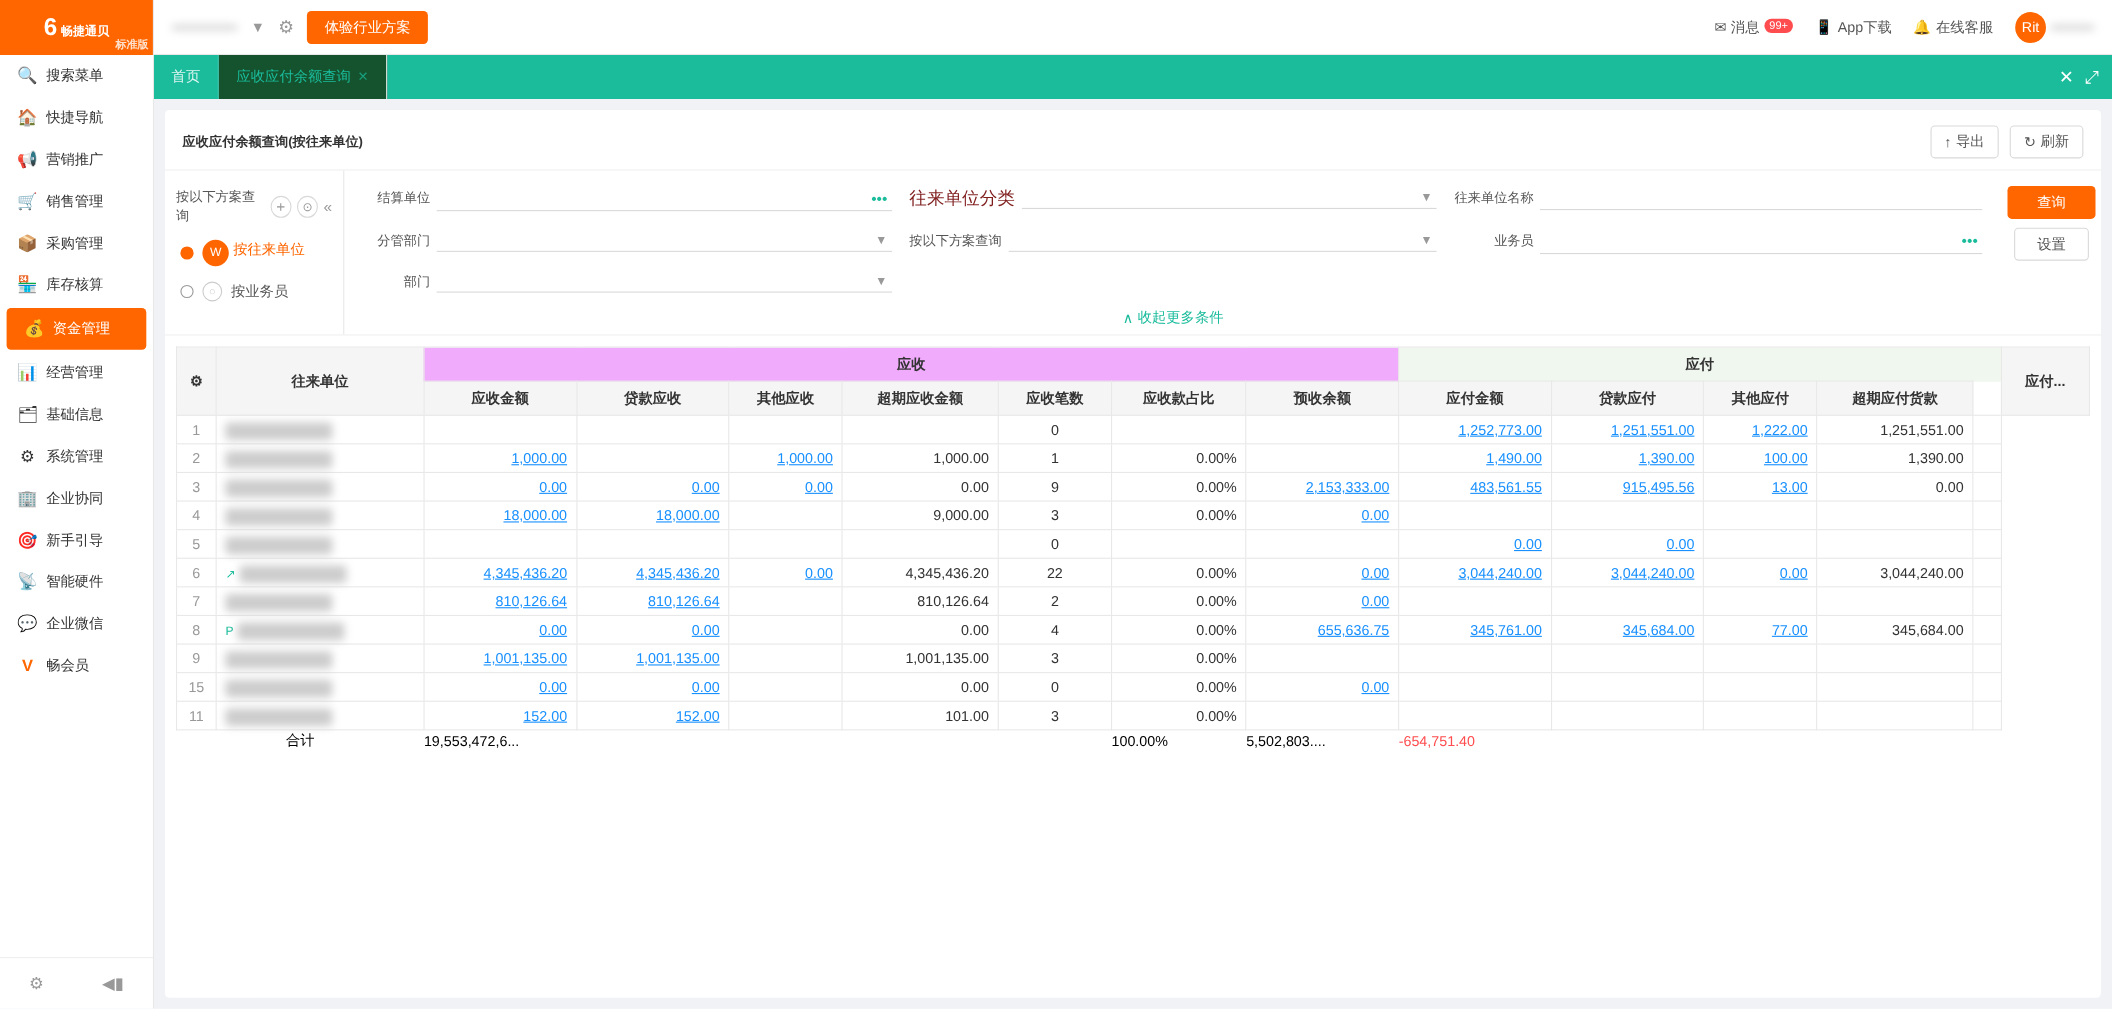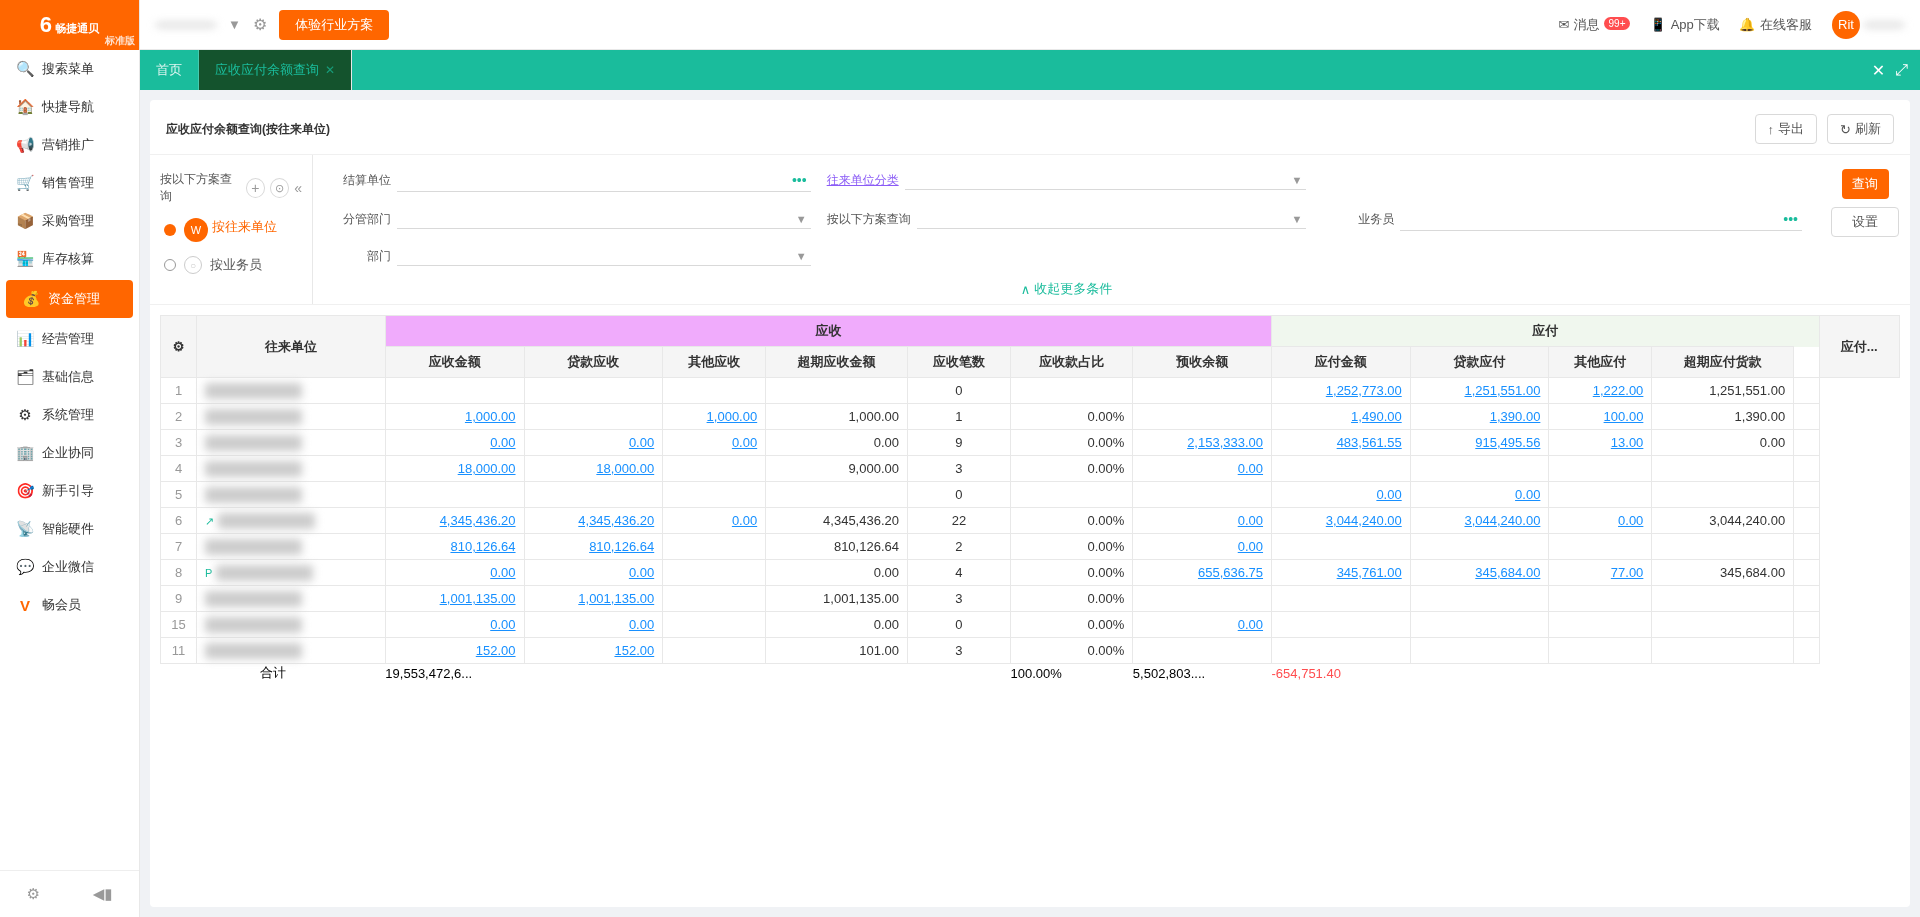--- a/index.html
+++ b/index.html
@@ -432,27 +432,31 @@
 
             <div style="display:flex;align-items:center;padding:4px 8px;gap:6px;">
               <span style="min-width:60px;text-align:right;color:#555;font-size:12px;white-space:nowrap;">结算单位</span>
               <div style="flex:1;border-bottom:1px solid #d9d9d9;padding:3px 4px;display:flex;align-items:center;justify-content:space-between;">
                 <span></span>
                 <span style="color:#1abc9c;font-size:14px;cursor:pointer;">•••</span>
               </div>
             </div>
 
             <div style="display:flex;align-items:center;padding:4px 8px;gap:6px;">
-              <span style="min-width:72px;text-align:right;color:#8b5cf6;font-size:12px;white-space:nowrap;text-decoration:underline;">往来单位分类</span>
+              <span style="min-width:72px;text-align:right;color:#7f1d1d;font-size:16px;white-space:nowrap;">往来单位分类</span>
               <div style="flex:1;border-bottom:1px solid #d9d9d9;padding:3px 4px;display:flex;align-items:center;justify-content:space-between;">
                 <span></span>
                 <span style="color:#999;font-size:11px;">▼</span>
               </div>
             </div>
 
+            <div style="display:flex;align-items:center;padding:4px 8px;gap:6px;">
+              <span style="min-width:72px;text-align:right;color:#555;font-size:12px;white-space:nowrap;">往来单位名称</span>
+              <input type="text" style="flex: 1 1 0%; border-top: none; border-right: none; border-left: none; border-image: initial; border-bottom: 1px solid rgb(217, 217, 217); padding: 3px 4px; background: transparent; outline: none; font-size: 12px;">
+            </div>
           </div>
           <div style="display:grid;grid-template-columns:1fr 1fr 1fr;padding:4px 10px;">
 
             <div style="display:flex;align-items:center;padding:4px 8px;gap:6px;">
               <span style="min-width:60px;text-align:right;color:#555;font-size:12px;white-space:nowrap;">分管部门</span>
               <div style="flex:1;border-bottom:1px solid #d9d9d9;padding:3px 4px;display:flex;align-items:center;justify-content:space-between;">
                 <span></span>
                 <span style="color:#999;font-size:11px;">▼</span>
               </div>
             </div>
@@ -484,21 +488,21 @@
             </div>
           </div>
 
           <div style="text-align:center;padding:6px;color:#1abc9c;cursor:pointer;font-size:12px;display:flex;align-items:center;justify-content:center;gap:4px;">
             <span>∧</span>
             <span>收起更多条件</span>
           </div>
         </div>
 
         <div style="display:flex;flex-direction:column;gap:8px;padding:14px 12px;align-items:center;justify-content:flex-start;width:90px;flex-shrink:0;">
-          <button class="query-btn" style="background:#ff6600;color:white;border:none;border-radius:4px;padding:6px 0;cursor:pointer;font-size:13px;width:47px;">查询</button>
+          <button class="query-btn" style="background:#ff6600;color:white;border:none;border-radius:4px;padding:6px 0;cursor:pointer;font-size:13px;width:80px;">查询</button>
           <button class="settings-btn" style="background:white;color:#555;border:1px solid #d9d9d9;border-radius:4px;padding:5px 0;cursor:pointer;font-size:13px;width:68px;">设置</button>
         </div>
       </div>
 
       <div class="data-table-wrapper">
         <table>
           <thead>
             <tr>
               <th rowspan="2" style="width:36px;">⚙</th>
               <th rowspan="2" style="min-width:120px;">往来单位</th>

